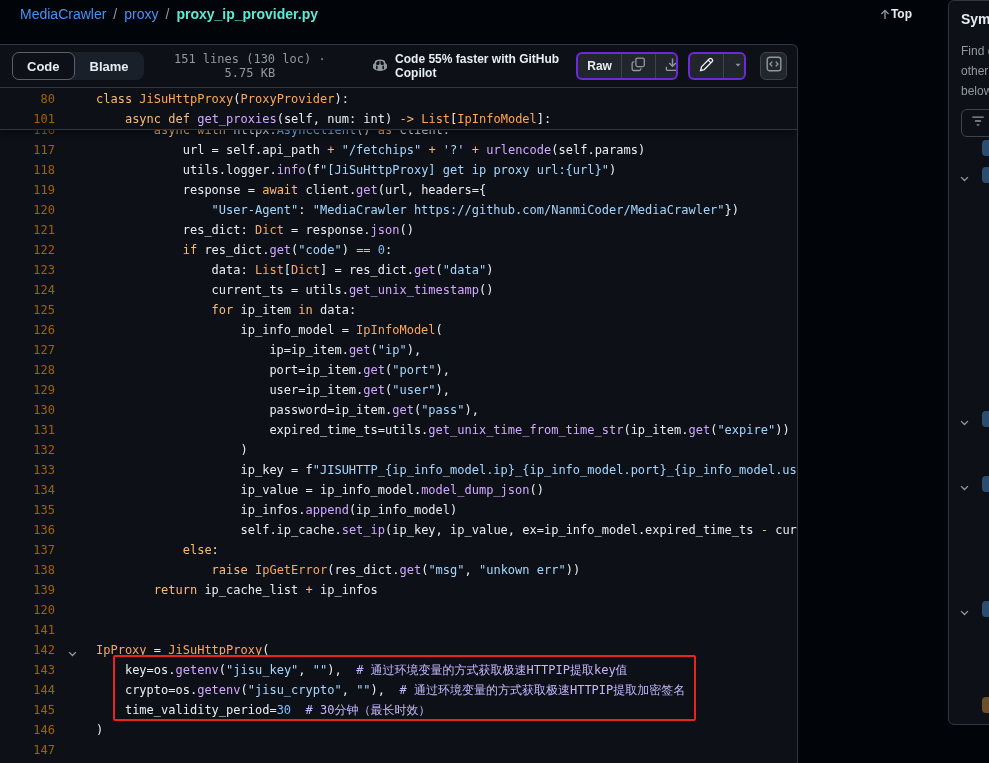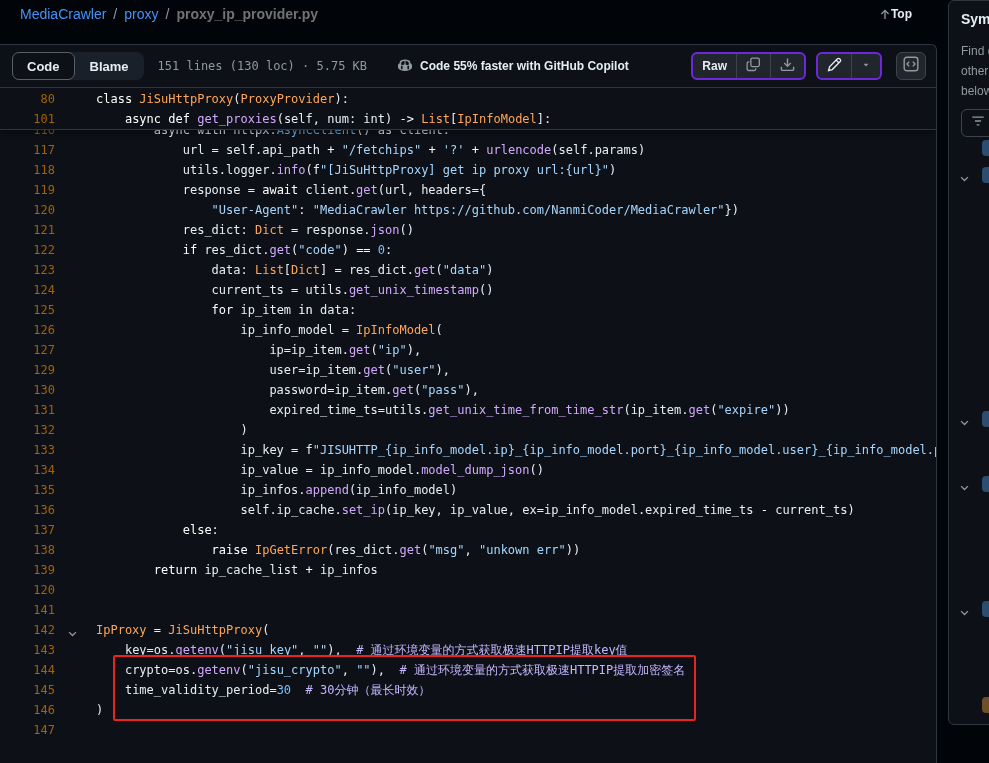--- a/index.html
+++ b/index.html
@@ -5,27 +5,27 @@
   * { margin:0; padding:0; box-sizing:border-box; }
   html,body { width:989px; height:763px; overflow:hidden; background:#010409;
     font-family:"Liberation Sans","DejaVu Sans",sans-serif; }
   .mono { font-family:"DejaVu Sans Mono","Liberation Mono",monospace;text-align:center; }
 
   
   .breadcrumb-row { position:absolute; left:0; top:0; width:936px; height:28px;
     display:flex; align-items:center; padding:0 18px 0 20px; }
   .crumb-link { color:#4493f8; font-size:14px; text-decoration:none; cursor:pointer; }
   .crumb-sep { color:#9198a1; font-size:14px; margin:0 7px; }
-  .crumb-file { color:#737373; font-size:14px; font-weight:700; }
+  .crumb-file { color:#5eead4; font-size:14px; font-weight:700; }
   .top-btn { margin-left:auto; display:flex; align-items:center; gap:0;
     color:#e6edf3; font-size:12px; font-weight:600; cursor:pointer; padding:4px 6px; border-radius:6px; }
   .top-btn svg { display:block; }
 
   
-  .file-card { position:absolute; left:0; top:44px; width:937px; height:720px;
+  .file-card { position:absolute; left:0; top:44px; width:798px; height:720px;
     background:#0d1117; border:1px solid #30363d; border-left:none; border-bottom:none;
     border-radius:0 6px 0 0; }
 
   .toolbar { height:43px; border-bottom:1px solid #30363d; display:flex; align-items:center;
     padding:0 10px 0 12px; }
   .seg-control { display:flex; background:#1a202a; border-radius:8px; padding:0; height:28px; }
   .seg-btn { display:flex; align-items:center; padding:0 14px; font-size:13px; font-weight:600;
     color:#e6edf3; border-radius:7px; cursor:pointer; border:1px solid transparent; }
   .seg-btn.active { background:#0d1117; border:1px solid #59616b; }
   .file-meta { margin-left:14px; font-size:12px; color:#9198a1; letter-spacing:0; }
@@ -43,21 +43,21 @@
   .mr10 { margin-right:10px; }
 
   
   .code-area { position:relative; height:675px; overflow:hidden;
     font-family:"DejaVu Sans Mono","Liberation Mono",monospace; font-size:12px; line-height:20px; }
   .code-row { display:flex; height:20px; white-space:pre; }
   .ln { width:55px; flex:none; text-align:right; color:#a16207; cursor:pointer; }
   .gutter { width:41px; flex:none; position:relative; }
   .gutter .chev { position:absolute; left:12px; top:5px; cursor:pointer; }
   .code-text { flex:none; white-space:pre; color:#e6edf3; }
-  .tok-t { color:#e6edf3; } .tok-k { color:#ffffff; } .tok-f { color:#d2a8ff;text-align:right; }
+  .tok-t { color:#e6edf3; } .tok-k { color:#fdba74; } .tok-f { color:#d2a8ff;text-align:right; }
   .tok-s { color:#a5d6ff; } .tok-c { color:#79c0ff; } .tok-o { color:#ffa657; }
   .tok-g { color:#c4b5fd;text-align:center; }
   .sticky-block { position:relative; z-index:2; background:#0d1117;
     border-bottom:1px solid #30363d; box-shadow:0 3px 6px rgba(1,4,9,0.55); padding-top:1px; }
   .clipped-line { height:10px; overflow:hidden; }
   .clipped-line .code-row { margin-top:-10px; }
   .annotation-box { position:absolute; left:113px; top:567px; width:583px; height:66px;
     border:2px solid #e8241f; border-radius:2px; z-index:3; pointer-events:none; }
 
   
@@ -161,20 +161,21 @@
         <div class="code-row"><div class="ln">118</div><div class="gutter"></div><div class="code-text"><span class="tok-t">            </span><span class="tok-t">utils.logger.</span><span class="tok-f">info</span><span class="tok-t">(f</span><span class="tok-s">"[JiSuHttpProxy] get ip proxy url:{url}"</span><span class="tok-t">)</span></div></div>
         <div class="code-row"><div class="ln">119</div><div class="gutter"></div><div class="code-text"><span class="tok-t">            </span><span class="tok-t">response = </span><span class="tok-k">await</span><span class="tok-t"> client.</span><span class="tok-f">get</span><span class="tok-t">(url, headers={</span></div></div>
         <div class="code-row"><div class="ln">120</div><div class="gutter"></div><div class="code-text"><span class="tok-t">                </span><span class="tok-s">"User-Agent"</span><span class="tok-t">: </span><span class="tok-s">"MediaCrawler https://github.com/NanmiCoder/MediaCrawler"</span><span class="tok-t">})</span></div></div>
         <div class="code-row"><div class="ln">121</div><div class="gutter"></div><div class="code-text"><span class="tok-t">            </span><span class="tok-t">res_dict: </span><span class="tok-o">Dict</span><span class="tok-t"> = response.</span><span class="tok-f">json</span><span class="tok-t">()</span></div></div>
         <div class="code-row"><div class="ln">122</div><div class="gutter"></div><div class="code-text"><span class="tok-t">            </span><span class="tok-k">if</span><span class="tok-t"> res_dict.</span><span class="tok-f">get</span><span class="tok-t">(</span><span class="tok-s">"code"</span><span class="tok-t">) </span><span class="tok-k">==</span><span class="tok-t"> </span><span class="tok-c">0</span><span class="tok-t">:</span></div></div>
         <div class="code-row"><div class="ln">123</div><div class="gutter"></div><div class="code-text"><span class="tok-t">                </span><span class="tok-t">data: </span><span class="tok-o">List</span><span class="tok-t">[</span><span class="tok-o">Dict</span><span class="tok-t">] = res_dict.</span><span class="tok-f">get</span><span class="tok-t">(</span><span class="tok-s">"data"</span><span class="tok-t">)</span></div></div>
         <div class="code-row"><div class="ln">124</div><div class="gutter"></div><div class="code-text"><span class="tok-t">                </span><span class="tok-t">current_ts = utils.</span><span class="tok-f">get_unix_timestamp</span><span class="tok-t">()</span></div></div>
         <div class="code-row"><div class="ln">125</div><div class="gutter"></div><div class="code-text"><span class="tok-t">                </span><span class="tok-k">for</span><span class="tok-t"> ip_item </span><span class="tok-k">in</span><span class="tok-t"> data:</span></div></div>
         <div class="code-row"><div class="ln">126</div><div class="gutter"></div><div class="code-text"><span class="tok-t">                    </span><span class="tok-t">ip_info_model = </span><span class="tok-o">IpInfoModel</span><span class="tok-t">(</span></div></div>
         <div class="code-row"><div class="ln">127</div><div class="gutter"></div><div class="code-text"><span class="tok-t">                        </span><span class="tok-t">ip=ip_item.</span><span class="tok-f">get</span><span class="tok-t">(</span><span class="tok-s">"ip"</span><span class="tok-t">),</span></div></div>
+        <div class="code-row"><div class="ln">128</div><div class="gutter"></div><div class="code-text"><span class="tok-t">                        </span><span class="tok-t">port=ip_item.</span><span class="tok-f">get</span><span class="tok-t">(</span><span class="tok-s">"port"</span><span class="tok-t">),</span></div></div>
         <div class="code-row"><div class="ln">129</div><div class="gutter"></div><div class="code-text"><span class="tok-t">                        </span><span class="tok-t">user=ip_item.</span><span class="tok-f">get</span><span class="tok-t">(</span><span class="tok-s">"user"</span><span class="tok-t">),</span></div></div>
         <div class="code-row"><div class="ln">130</div><div class="gutter"></div><div class="code-text"><span class="tok-t">                        </span><span class="tok-t">password=ip_item.</span><span class="tok-f">get</span><span class="tok-t">(</span><span class="tok-s">"pass"</span><span class="tok-t">),</span></div></div>
         <div class="code-row"><div class="ln">131</div><div class="gutter"></div><div class="code-text"><span class="tok-t">                        </span><span class="tok-t">expired_time_ts=utils.</span><span class="tok-f">get_unix_time_from_time_str</span><span class="tok-t">(ip_item.</span><span class="tok-f">get</span><span class="tok-t">(</span><span class="tok-s">"expire"</span><span class="tok-t">))</span></div></div>
         <div class="code-row"><div class="ln">132</div><div class="gutter"></div><div class="code-text"><span class="tok-t">                    </span><span class="tok-t">)</span></div></div>
         <div class="code-row"><div class="ln">133</div><div class="gutter"></div><div class="code-text"><span class="tok-t">                    </span><span class="tok-t">ip_key = f</span><span class="tok-s">"JISUHTTP_{ip_info_model.ip}_{ip_info_model.port}_{ip_info_model.user}_{ip_info_model.password}"</span></div></div>
         <div class="code-row"><div class="ln">134</div><div class="gutter"></div><div class="code-text"><span class="tok-t">                    </span><span class="tok-t">ip_value = ip_info_model.</span><span class="tok-f">model_dump_json</span><span class="tok-t">()</span></div></div>
         <div class="code-row"><div class="ln">135</div><div class="gutter"></div><div class="code-text"><span class="tok-t">                    </span><span class="tok-t">ip_infos.</span><span class="tok-f">append</span><span class="tok-t">(ip_info_model)</span></div></div>
         <div class="code-row"><div class="ln">136</div><div class="gutter"></div><div class="code-text"><span class="tok-t">                    </span><span class="tok-t">self.ip_cache.</span><span class="tok-f">set_ip</span><span class="tok-t">(ip_key, ip_value, ex=ip_info_model.expired_time_ts </span><span class="tok-k">-</span><span class="tok-t"> current_ts)</span></div></div>
         <div class="code-row"><div class="ln">137</div><div class="gutter"></div><div class="code-text"><span class="tok-t">            </span><span class="tok-k">else</span><span class="tok-t">:</span></div></div>
         <div class="code-row"><div class="ln">138</div><div class="gutter"></div><div class="code-text"><span class="tok-t">                </span><span class="tok-k">raise</span><span class="tok-t"> </span><span class="tok-o">IpGetError</span><span class="tok-t">(res_dict.</span><span class="tok-f">get</span><span class="tok-t">(</span><span class="tok-s">"msg"</span><span class="tok-t">, </span><span class="tok-s">"unkown err"</span><span class="tok-t">))</span></div></div>

